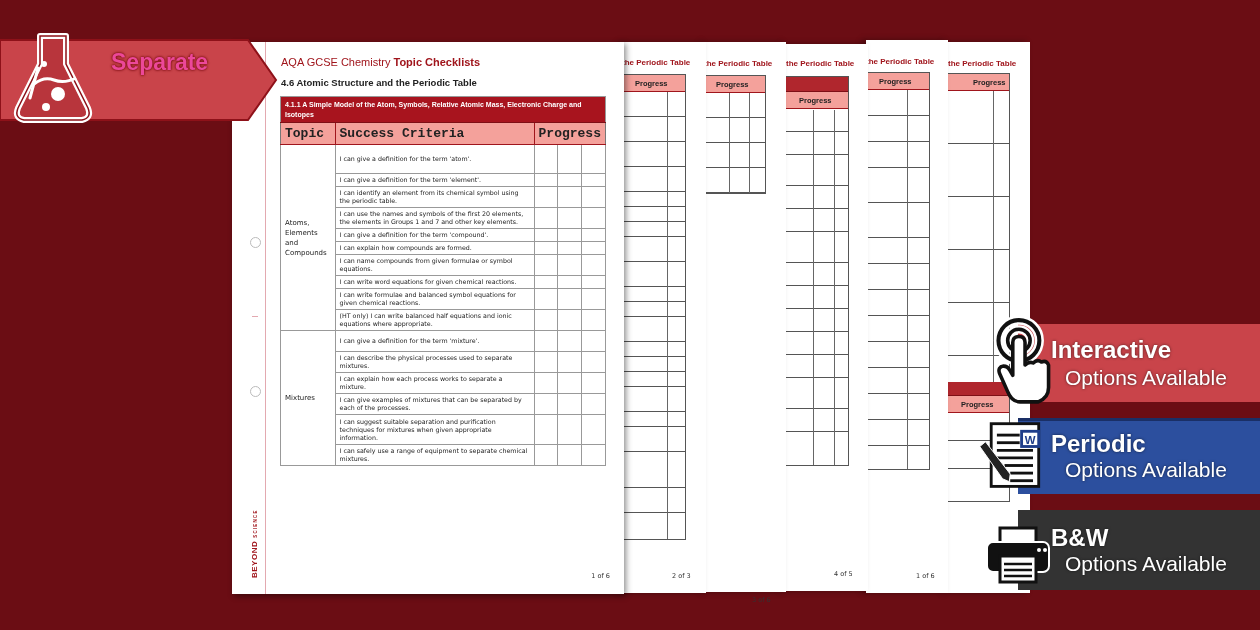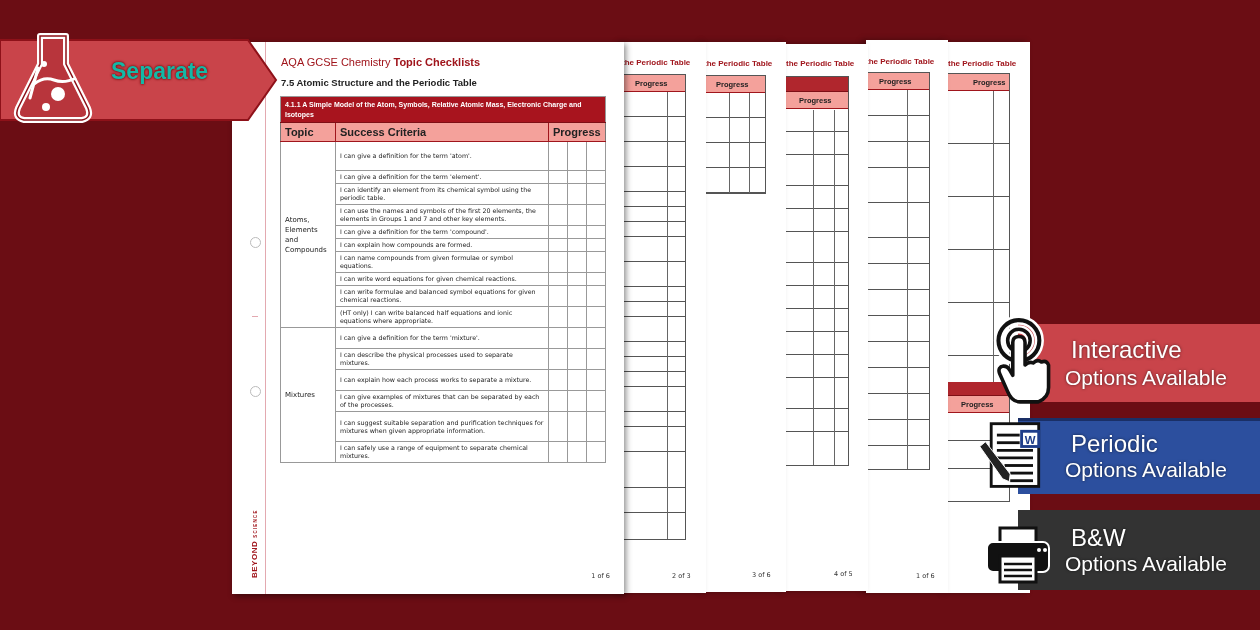--- a/index.html
+++ b/index.html
@@ -108,23 +108,23 @@
       color: #fff;
       font-family: "Liberation Sans", sans-serif;
       font-weight: bold;
       font-size: 7px;
       line-height: 10px;
       padding: 3px 4px 2px 4px;
       border-bottom: 1px solid #7e0f16;
     }
     .ctable th {
       background: #f4a19b;
-      font-family: Liberation Sans, sans-serif;
+      font-family: Liberation Mono, monospace;
       font-weight: bold;
-      font-size: 11px;
+      font-size: 13px;
       text-align: left;
       color: #222;
       padding: 3px 4px;
       border-right: 1px solid #a0151c;
       border-bottom: 1px solid #a0151c;
       height: 16px;
     }
     .ctable th:last-child { border-right: none; }
     .ctable td {
       font-size: 6.3px;
@@ -140,38 +140,38 @@
     .front .fnum { position: absolute; right: 14px; bottom: 14px; font-size: 6.5px; color: #333; }
 
     
     .chem-banner {
       position: absolute; left: 0; top: 38px; width: 278px; height: 84px;
     }
     .chem-banner .ribbon {
       position: absolute; left: 0; top: 0; width: 278px; height: 84px;
     }
     .chem-banner .txt {
-      position: absolute; left: 111px; top: 19px;
-      color: #14b8a6;
+      position: absolute; left: 111px; top: 10px;
+      color: #ec4899;
       font-family: "Liberation Sans", sans-serif;
       font-weight: bold;
       font-size: 23px;
       line-height: 29px;
       text-shadow: 0 0 3px #7a0c12, 0 0 2px #7a0c12;
     }
     .flask { position: absolute; left: 12px; top: -10px; width: 82px; height: 98px; }
 
     
     .opt {
       position: absolute; left: 1018px; width: 242px; height: 78px;
     }
     .opt .bar { position: absolute; left: 0; top: 0; right: 0; bottom: 0; }
     .opt .l1 {
-      position: absolute; left: 53px; top: 12px;
-      color: #fff; font-family: "Liberation Sans", sans-serif; font-weight: normal; font-size: 24px;
+      position: absolute; left: 33px; top: 12px;
+      color: #fff; font-family: "Liberation Sans", sans-serif; font-weight: bold; font-size: 24px;
       text-shadow: 0 0 3px rgba(0,0,0,0.6);
     }
     .opt .l2 {
       position: absolute; left: 47px; top: 42px;
       color: #fff; font-family: "Liberation Sans", sans-serif; font-size: 21px;
       text-shadow: 0 0 3px rgba(0,0,0,0.6);
       white-space: nowrap;
     }
     .opt-icon { position: absolute; }
   </style>
@@ -247,21 +247,21 @@
   <div class="page" style="left:704px; top:42px; width:82px; height:550px;">
     <div class="ptitle" style="left:0; top:17px;">the Periodic Table</div>
     <div class="grid" style="left:0; top:33px; width:62px; height:119px;">
       <div class="ghead" style="padding-left:11px;">Progress</div>
       <div class="gcols" style="top:17px; background-position:5px 0;"></div>
       <div class="grow" style="height:25px"></div>
         <div class="grow" style="height:25px"></div>
         <div class="grow" style="height:25px"></div>
         <div class="grow" style="height:25px"></div>
     </div>
-    <div class="pnum" style="left:48px; top:529px;">3 of 6</div>
+    <div class="pnum" style="left:48px; top:554px;">3 of 6</div>
   </div>
 
   <div class="page" style="left:622px; top:42px; width:84px; height:551px;">
     <div class="ptitle" style="left:0; top:16px;">the Periodic Table</div>
     <div class="grid" style="left:0; top:32px; width:64px; height:466px;">
       <div class="ghead" style="padding-left:12px;">Progress</div>
       <div class="gcols" style="top:17px; background-position:4px 0;"></div>
       <div class="grow" style="height:25px"></div>
         <div class="grow" style="height:25px"></div>
         <div class="grow" style="height:25px"></div>
@@ -289,21 +289,21 @@
   <div class="front">
     <div class="margin-line"></div>
     <div class="hole" style="top:195px;"></div>
     <div class="tick"></div>
     <div class="hole" style="top:344px;"></div>
     <div class="brand" style="top:536px;">
       <span class="b1">BEYOND</span><span class="b2">SCIENCE</span>
     </div>
 
     <div class="doc-title"><span>AQA GCSE Chemistry </span><b>Topic Checklists</b></div>
-    <div class="doc-sub">7.5 Atomic Structure and the Periodic Table</div>
+    <div class="doc-sub">4.6 Atomic Structure and the Periodic Table</div>
 
     <table class="ctable">
       <tbody>
           <tr>
             <td colspan="5" class="sechead">4.1.1 A Simple Model of the Atom, Symbols, Relative Atomic Mass, Electronic Charge and Isotopes</td>
           </tr>
       <tr>
         <th>Topic</th>
         <th>Success Criteria</th>
         <th colspan="3">Progress</th>

